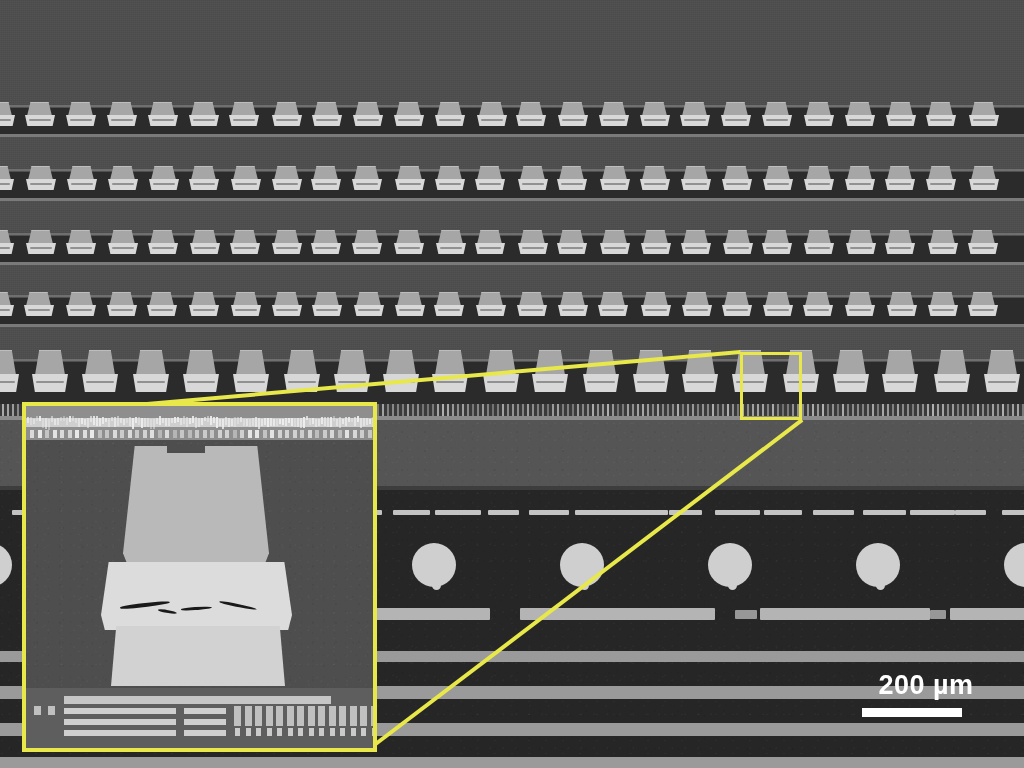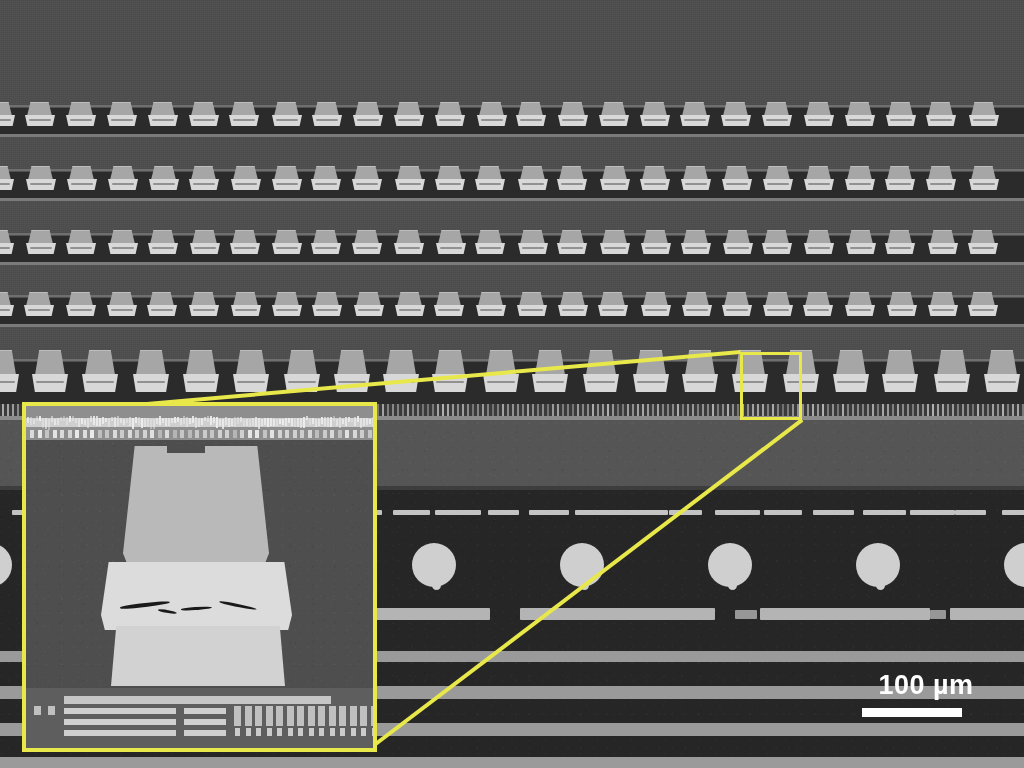--- a/index.html
+++ b/index.html
@@ -1152,17 +1152,17 @@
         <div class="bot-block" style="left: 345px; top: 18px; width: 7px; height: 20px;"></div>
         <div class="bot-fin" style="left: 346px; top: 40px; width: 5px; height: 8px;"></div>
       </div>
   <div class="void" style="left: 94px; top: 197px; width: 50px; height: 4px; transform: rotate(-7deg);"></div>
       <div class="void" style="left: 132px; top: 204px; width: 19px; height: 3px; transform: rotate(9deg);"></div>
       <div class="void" style="left: 155px; top: 201px; width: 31px; height: 3px; transform: rotate(-4deg);"></div>
       <div class="void" style="left: 193px; top: 198px; width: 38px; height: 3px; transform: rotate(11deg);"></div>
     </div>
 
   <div id="scalebar-group" style="left:862px;top:672px;width:128px;">
-    <div id="scalebar-label">100 µm</div>
+    <div id="scalebar-label">200 µm</div>
     <div id="scalebar-line" style="width: 100px;"></div>
   </div>
 
 </div>
 
 </body></html>

